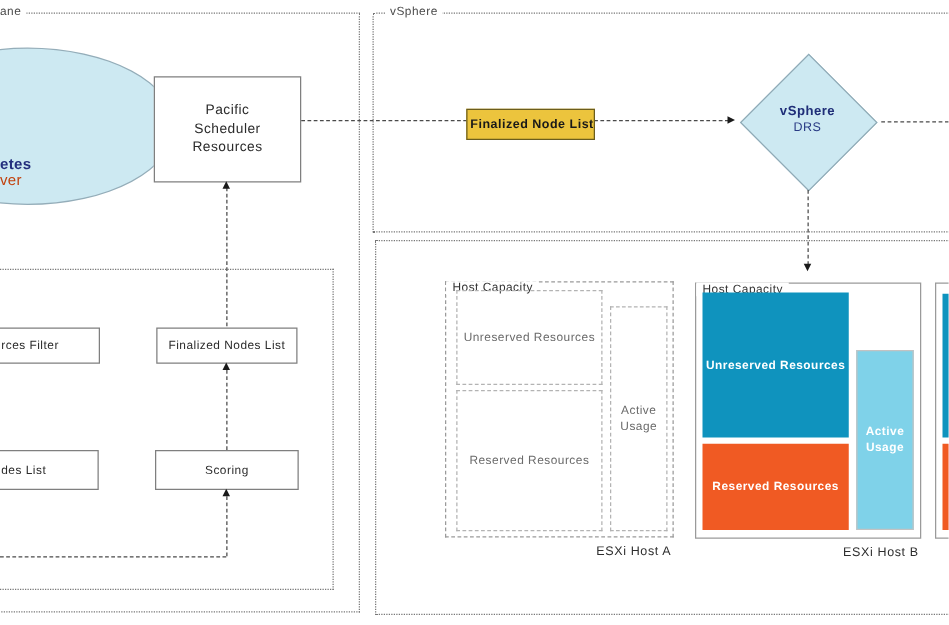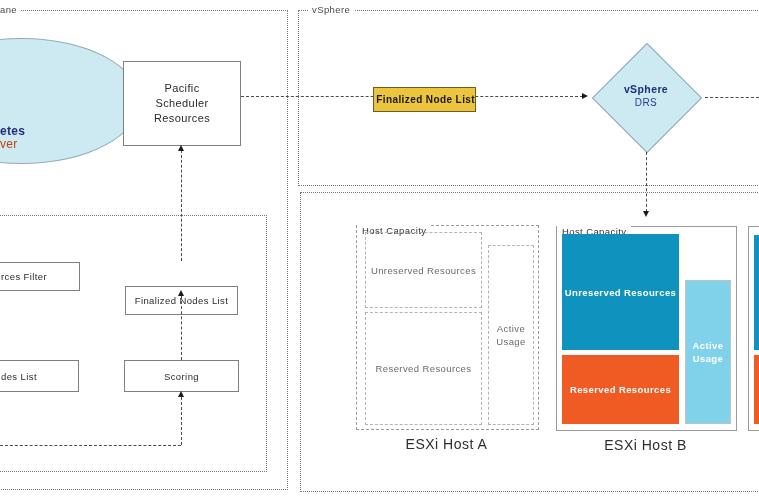--- a/index.html
+++ b/index.html
@@ -25,21 +25,21 @@
   .diamond{position:absolute;left:608px;top:59px;width:76px;height:76px;
            background:var(--panel-fill,#CDE9F2);border:1px solid #8fa9b5;transform:rotate(45deg);}
   .diamondtext{position:absolute;left:600px;top:83px;width:92px;text-align:center;
                font-size:10.5px;line-height:13px;letter-spacing:.4px;}
   .diamondtext .l1{font-weight:bold;color:#1f2e78;}
   .diamondtext .l2{color:#2a3c85;font-size:10px;}
   .token{position:absolute;left:373px;top:87px;width:101px;height:23px;z-index:5;
          background:var(--highlight-yellow,#ECC43D);border:1px solid #6b5d1d;
          display:flex;align-items:center;justify-content:flex-end;
          font-size:10px;font-weight:bold;color:#191919;letter-spacing:.4px;}
-  .hostlabel{position:absolute;font-size:14px;color:#2e2e2e;letter-spacing:.5px;text-align:center;}
+  .hostlabel{position:absolute;font-size:10px;color:#2e2e2e;letter-spacing:.5px;text-align:right;}
   .capacity{position:absolute;top:-6px;left:0;right:0;}
   .capacity span{background:#fff;padding:0 5px;font-size:9.5px;letter-spacing:.4px;}
   .hostA{position:absolute;left:356px;top:225px;width:181px;height:203px;border:1px dashed #9a9a9a;}
   .hostA .inner{position:absolute;border:1px dashed #b3b3b3;display:flex;align-items:center;
                 justify-content:center;text-align:center;font-size:9.5px;color:#6a6a6a;
                 letter-spacing:.4px;line-height:13px;}
   .hostB{position:absolute;left:556px;top:226px;width:179px;height:203px;border:1px solid #9a9a9a;background:#fff;}
   .hostB .fill{position:absolute;display:flex;align-items:center;justify-content:center;
                text-align:center;font-size:9.5px;font-weight:bold;color:#fff;
                letter-spacing:.4px;line-height:13px;}
@@ -67,21 +67,21 @@
       <div>Resources</div>
     </div>
   </div>
 
   <div class="dotbox" style="left:-20px;top:215px;width:285px;height:255px;"></div>
 
   <div class="node" style="left:-30px;top:262px;width:78px;height:27px;justify-content:flex-start;padding-left:30px;box-sizing:content-box;">
     <span>rces Filter</span>
   </div>
 
-  <div class="node" style="left:125px;top:262px;width:111px;height:27px;margin-top:24px;">
+  <div class="node" style="left:125px;top:262px;width:111px;height:27px;">
     <span>Finalized Nodes List</span>
   </div>
 
   <div class="node" style="left:-30px;top:360px;width:77px;height:30px;justify-content:flex-start;padding-left:30px;box-sizing:content-box;">
     <span>des List</span>
   </div>
 
   <div class="node" style="left:124px;top:360px;width:113px;height:30px;">
     <span>Scoring</span>
   </div>

